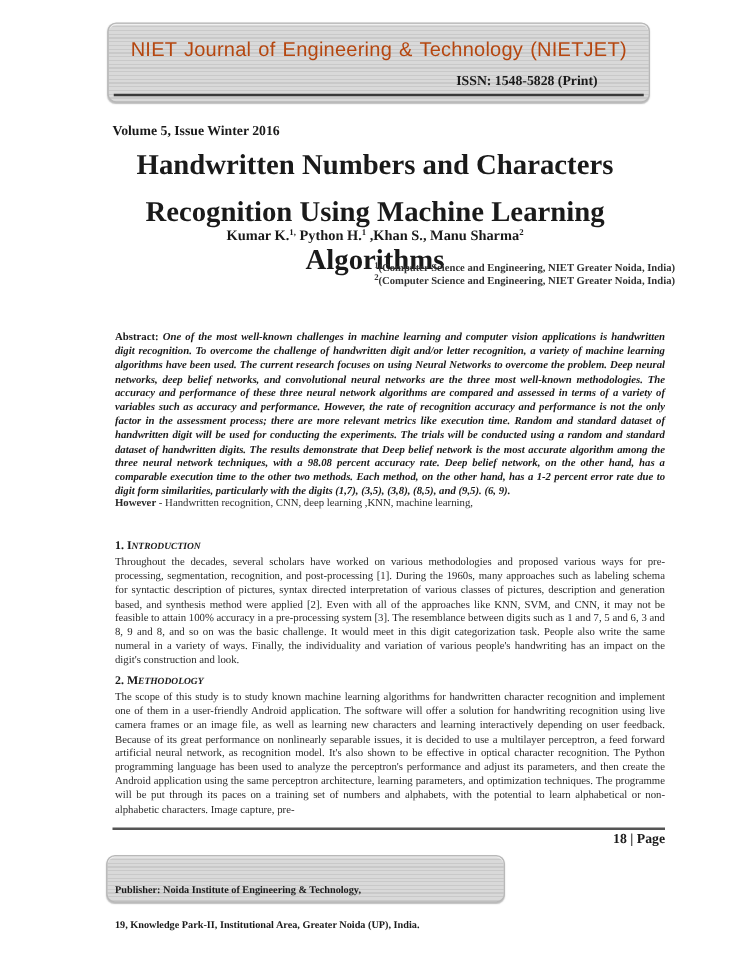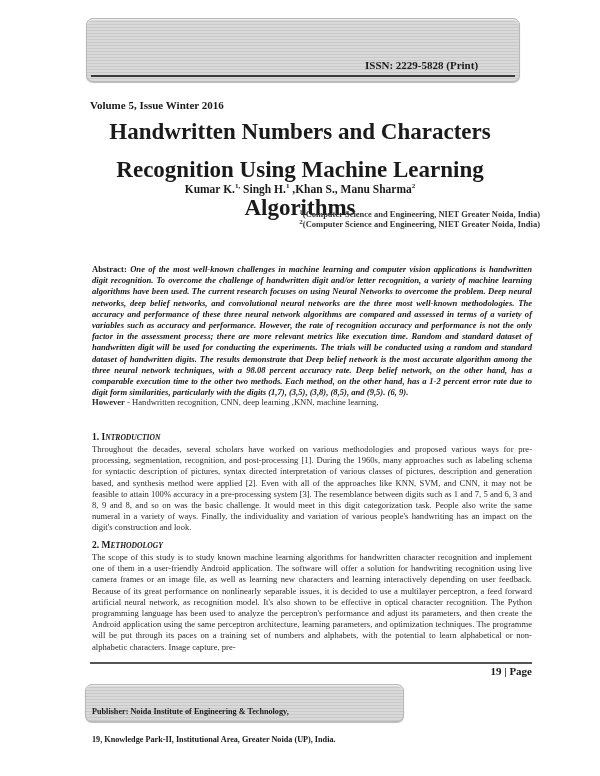--- a/index.html
+++ b/index.html
@@ -76,29 +76,30 @@
       padding: 4px 0 0 6px;
     }
     #publisher-box div {
       font-weight: bold; font-size: 8.2px; line-height: 10px; color: #1a1a1a; margin-top: 18px;
     }
   </style>
 </head>
 <body>
 
 <div id="journal-header" class="striped">
+  <div id="journal-title">NIET Journal of Engineering &amp; Technology (NIETJET)</div>
   <div id="volume-line">Volume 5, Issue Winter 2016</div>
-  <div id="issn-line">ISSN: 2229-5828 (Print)</div>
+  <div id="issn-line">ISSN: 1548-5828 (Print)</div>
   <div id="header-rule"></div>
 </div>
 
 <h1 id="paper-title">Handwritten Numbers and Characters Recognition Using Machine Learning Algorithms</h1>
 
 <div id="authors">
-  <span>Kumar K.</span><sup>1,</sup><span> Singh H.</span><sup>1</sup><span> ,Khan S., Manu Sharma</span><sup>2</sup>
+  <span>Kumar K.</span><sup>1,</sup><span> Python H.</span><sup>1</sup><span> ,Khan S., Manu Sharma</span><sup>2</sup>
 </div>
 
 <div id="affil-1" class="affil">
   <sup>1</sup><span>(Computer Science and Engineering, NIET Greater Noida, India)</span>
 </div>
 <div id="affil-2" class="affil">
   <sup>2</sup><span>(Computer Science and Engineering, NIET Greater Noida, India)</span>
 </div>
 
 <p id="abstract" class="body-text">
@@ -114,17 +115,17 @@
 </h2>
 <p id="sec1-body" class="body-text">Throughout the decades, several scholars have worked on various methodologies and proposed various ways for pre-processing, segmentation, recognition, and post-processing [1]. During the 1960s, many approaches such as labeling schema for syntactic description of pictures, syntax directed interpretation of various classes of pictures, description and generation based, and synthesis method were applied [2]. Even with all of the approaches like KNN, SVM, and CNN, it may not be feasible to attain 100% accuracy in a pre-processing system [3]. The resemblance between digits such as 1 and 7, 5 and 6, 3 and 8, 9 and 8, and so on was the basic challenge. It would meet in this digit categorization task. People also write the same numeral in a variety of ways. Finally, the individuality and variation of various people's handwriting has an impact on the digit's construction and look.</p>
 
 <h2 id="sec2-head" class="section-head">
   <span>2.</span>
   <span>M</span><span class="small">ETHODOLOGY</span>
 </h2>
 <p id="sec2-body" class="body-text">The scope of this study is to study known machine learning algorithms for handwritten character recognition and implement one of them in a user-friendly Android application. The software will offer a solution for handwriting recognition using live camera frames or an image file, as well as learning new characters and learning interactively depending on user feedback. Because of its great performance on nonlinearly separable issues, it is decided to use a multilayer perceptron, a feed forward artificial neural network, as recognition model. It's also shown to be effective in optical character recognition. The Python programming language has been used to analyze the perceptron's performance and adjust its parameters, and then create the Android application using the same perceptron architecture, learning parameters, and optimization techniques. The programme will be put through its paces on a training set of numbers and alphabets, with the potential to learn alphabetical or non-alphabetic characters. Image capture, pre-</p>
 
 <div id="footer-rule"></div>
-<div id="page-number">19 | Page</div>
+<div id="page-number">18 | Page</div>
 <div id="publisher-box" class="striped">
   <div>Publisher: Noida Institute of Engineering &amp; Technology,</div>
   <div>19, Knowledge Park-II, Institutional Area, Greater Noida (UP), India.</div>
 </div>
 
 </body></html>

